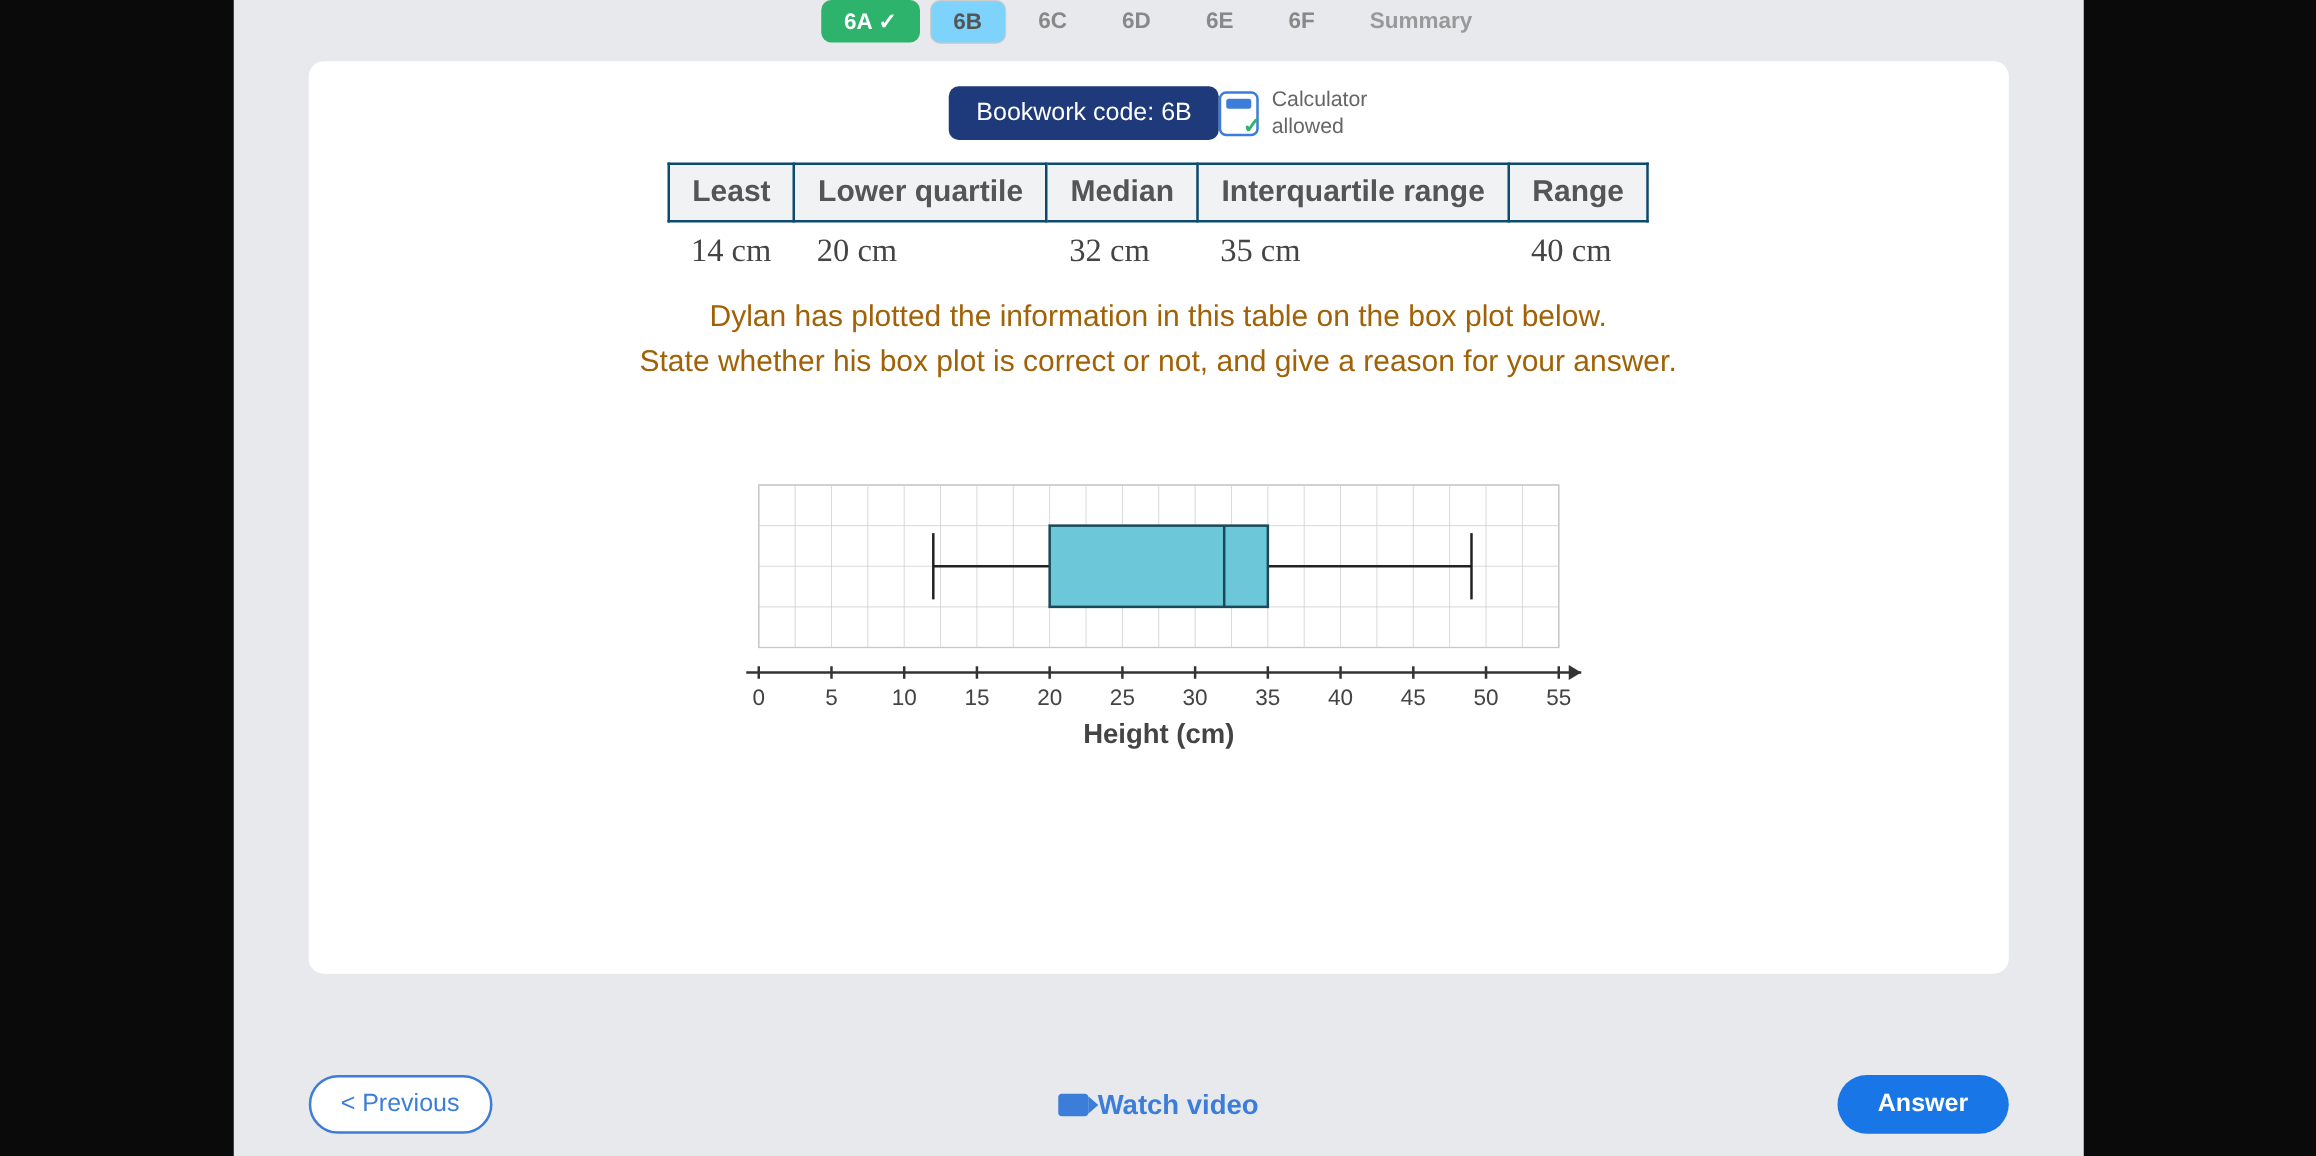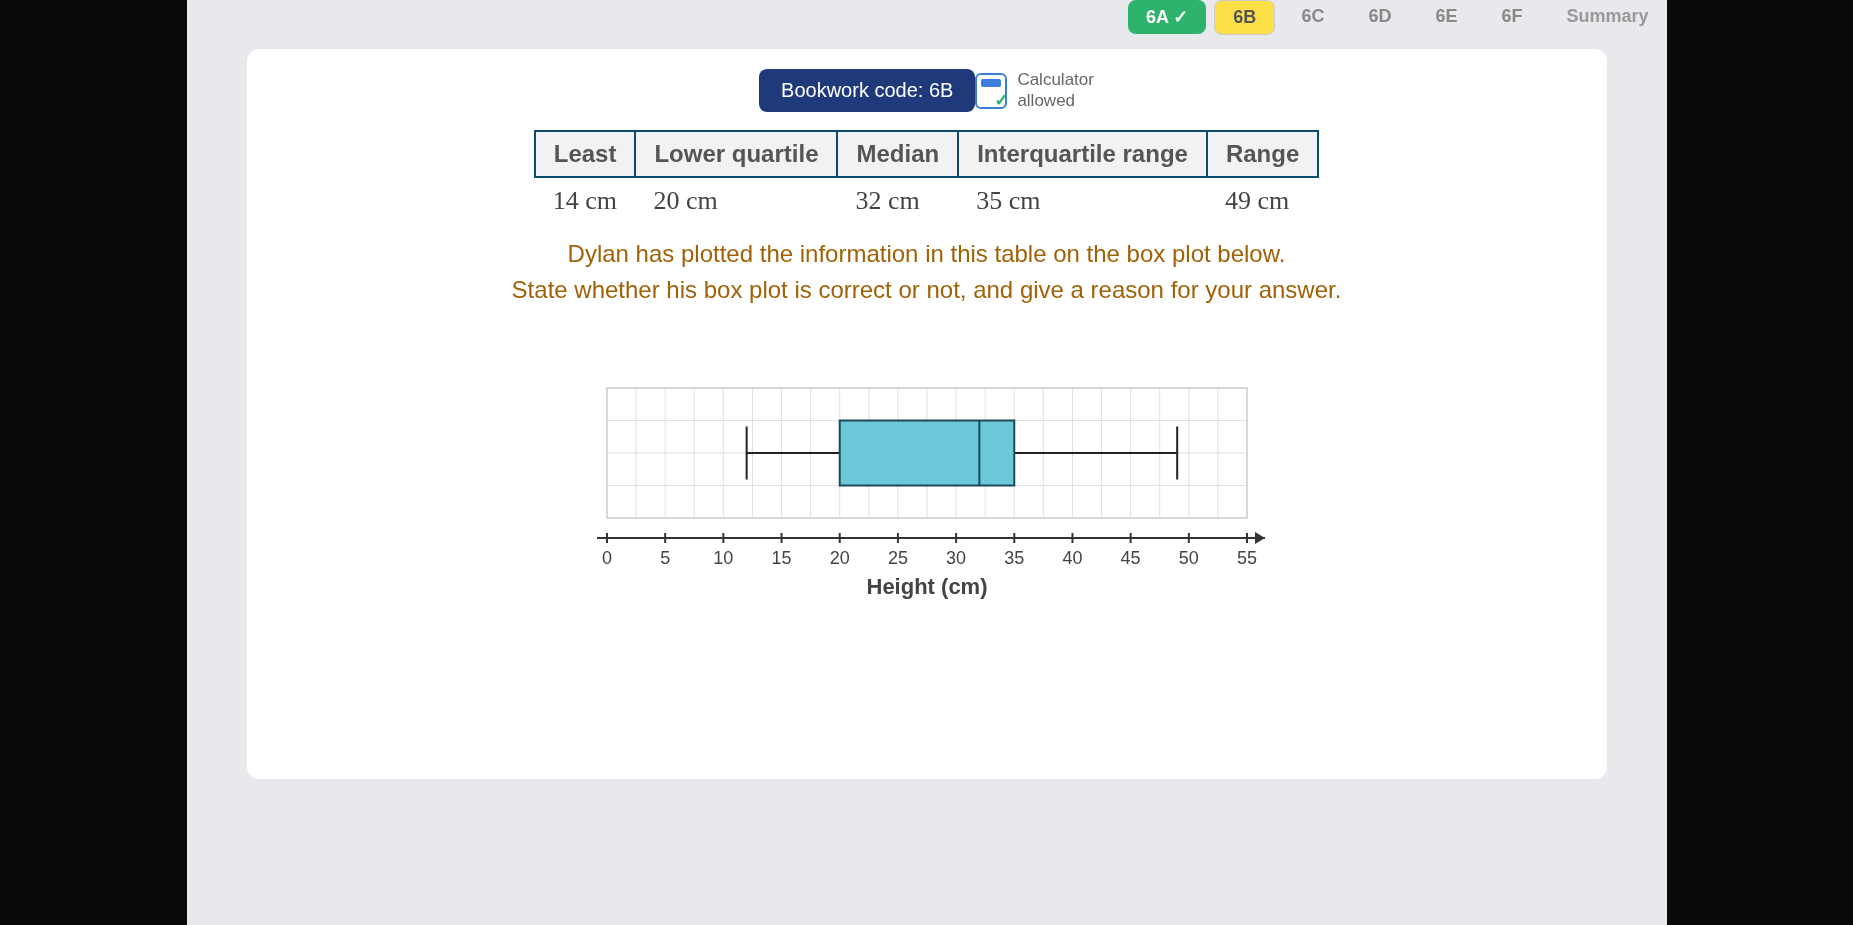--- a/index.html
+++ b/index.html
@@ -16,40 +16,40 @@
       justify-content: center;
       padding-top: 0;
     }
     .outer-wrap {
       width: 1480px;
       background: #e8e9ec;
       position: relative;
     }
     .tab-row {
       display: flex;
-      justify-content: flex-end;
+      justify-content: center;
       gap: 8px;
       padding: 0 0 4px 0;
       align-items: flex-start;
     }
     .tab {
       padding: 6px 18px;
       border-radius: 8px;
       font-size: 18px;
       font-weight: 600;
       color: #888;
       background: #e8e9ec;
       cursor: pointer;
     }
     .tab.active {
       background: #2db36b;
       color: #fff;
     }
     .tab.current {
-      background: #fde047;
+      background: #7dd3fc;
       color: #555;
       border: 1px solid #ccc;
     }
     .summary-tab {
       color: #999;
       font-weight: 600;
       padding: 6px 18px;
       font-size: 18px;
     }
     .content-card {
@@ -237,21 +237,21 @@
         <th>Lower quartile</th>
         <th>Median</th>
         <th>Interquartile range</th>
         <th>Range</th>
       </tr>
       <tr>
         <td>14 cm</td>
         <td>20 cm</td>
         <td>32 cm</td>
         <td>35 cm</td>
-        <td>49 cm</td>
+        <td>40 cm</td>
       </tr>
     </tbody>
       </table>
 
     <div class="question-text">
       <div>Dylan has plotted the information in this table on the box plot below.</div>
       <div>State whether his box plot is correct or not, and give a reason for your answer.</div>
     </div>
 
     <div class="chart-container">
@@ -315,13 +315,21 @@
           <text x="563.6363636363636" y="206" text-anchor="middle" font-size="18" fill="#444" font-family="Arial">45</text>
           <line x1="621.8181818181818" y1="175" x2="621.8181818181818" y2="185" stroke="#333" stroke-width="2"></line>
           <text x="621.8181818181818" y="206" text-anchor="middle" font-size="18" fill="#444" font-family="Arial">50</text>
           <line x1="680" y1="175" x2="680" y2="185" stroke="#333" stroke-width="2"></line>
           <text x="680" y="206" text-anchor="middle" font-size="18" fill="#444" font-family="Arial">55</text>
           <text x="360" y="236" text-anchor="middle" font-size="22" font-weight="600" fill="#444" font-family="Arial">Height (cm)</text>
         </svg>
     </div>
   </div>
 
+  <div class="bottom-bar">
+    <button class="prev-btn">&lt; Previous</button>
+    <div class="watch-btn">
+      <span class="video-icon"></span>
+      <span>Watch video</span>
+    </div>
+    <button class="answer-btn">Answer</button>
+  </div>
 </div>
 
 </body></html>

